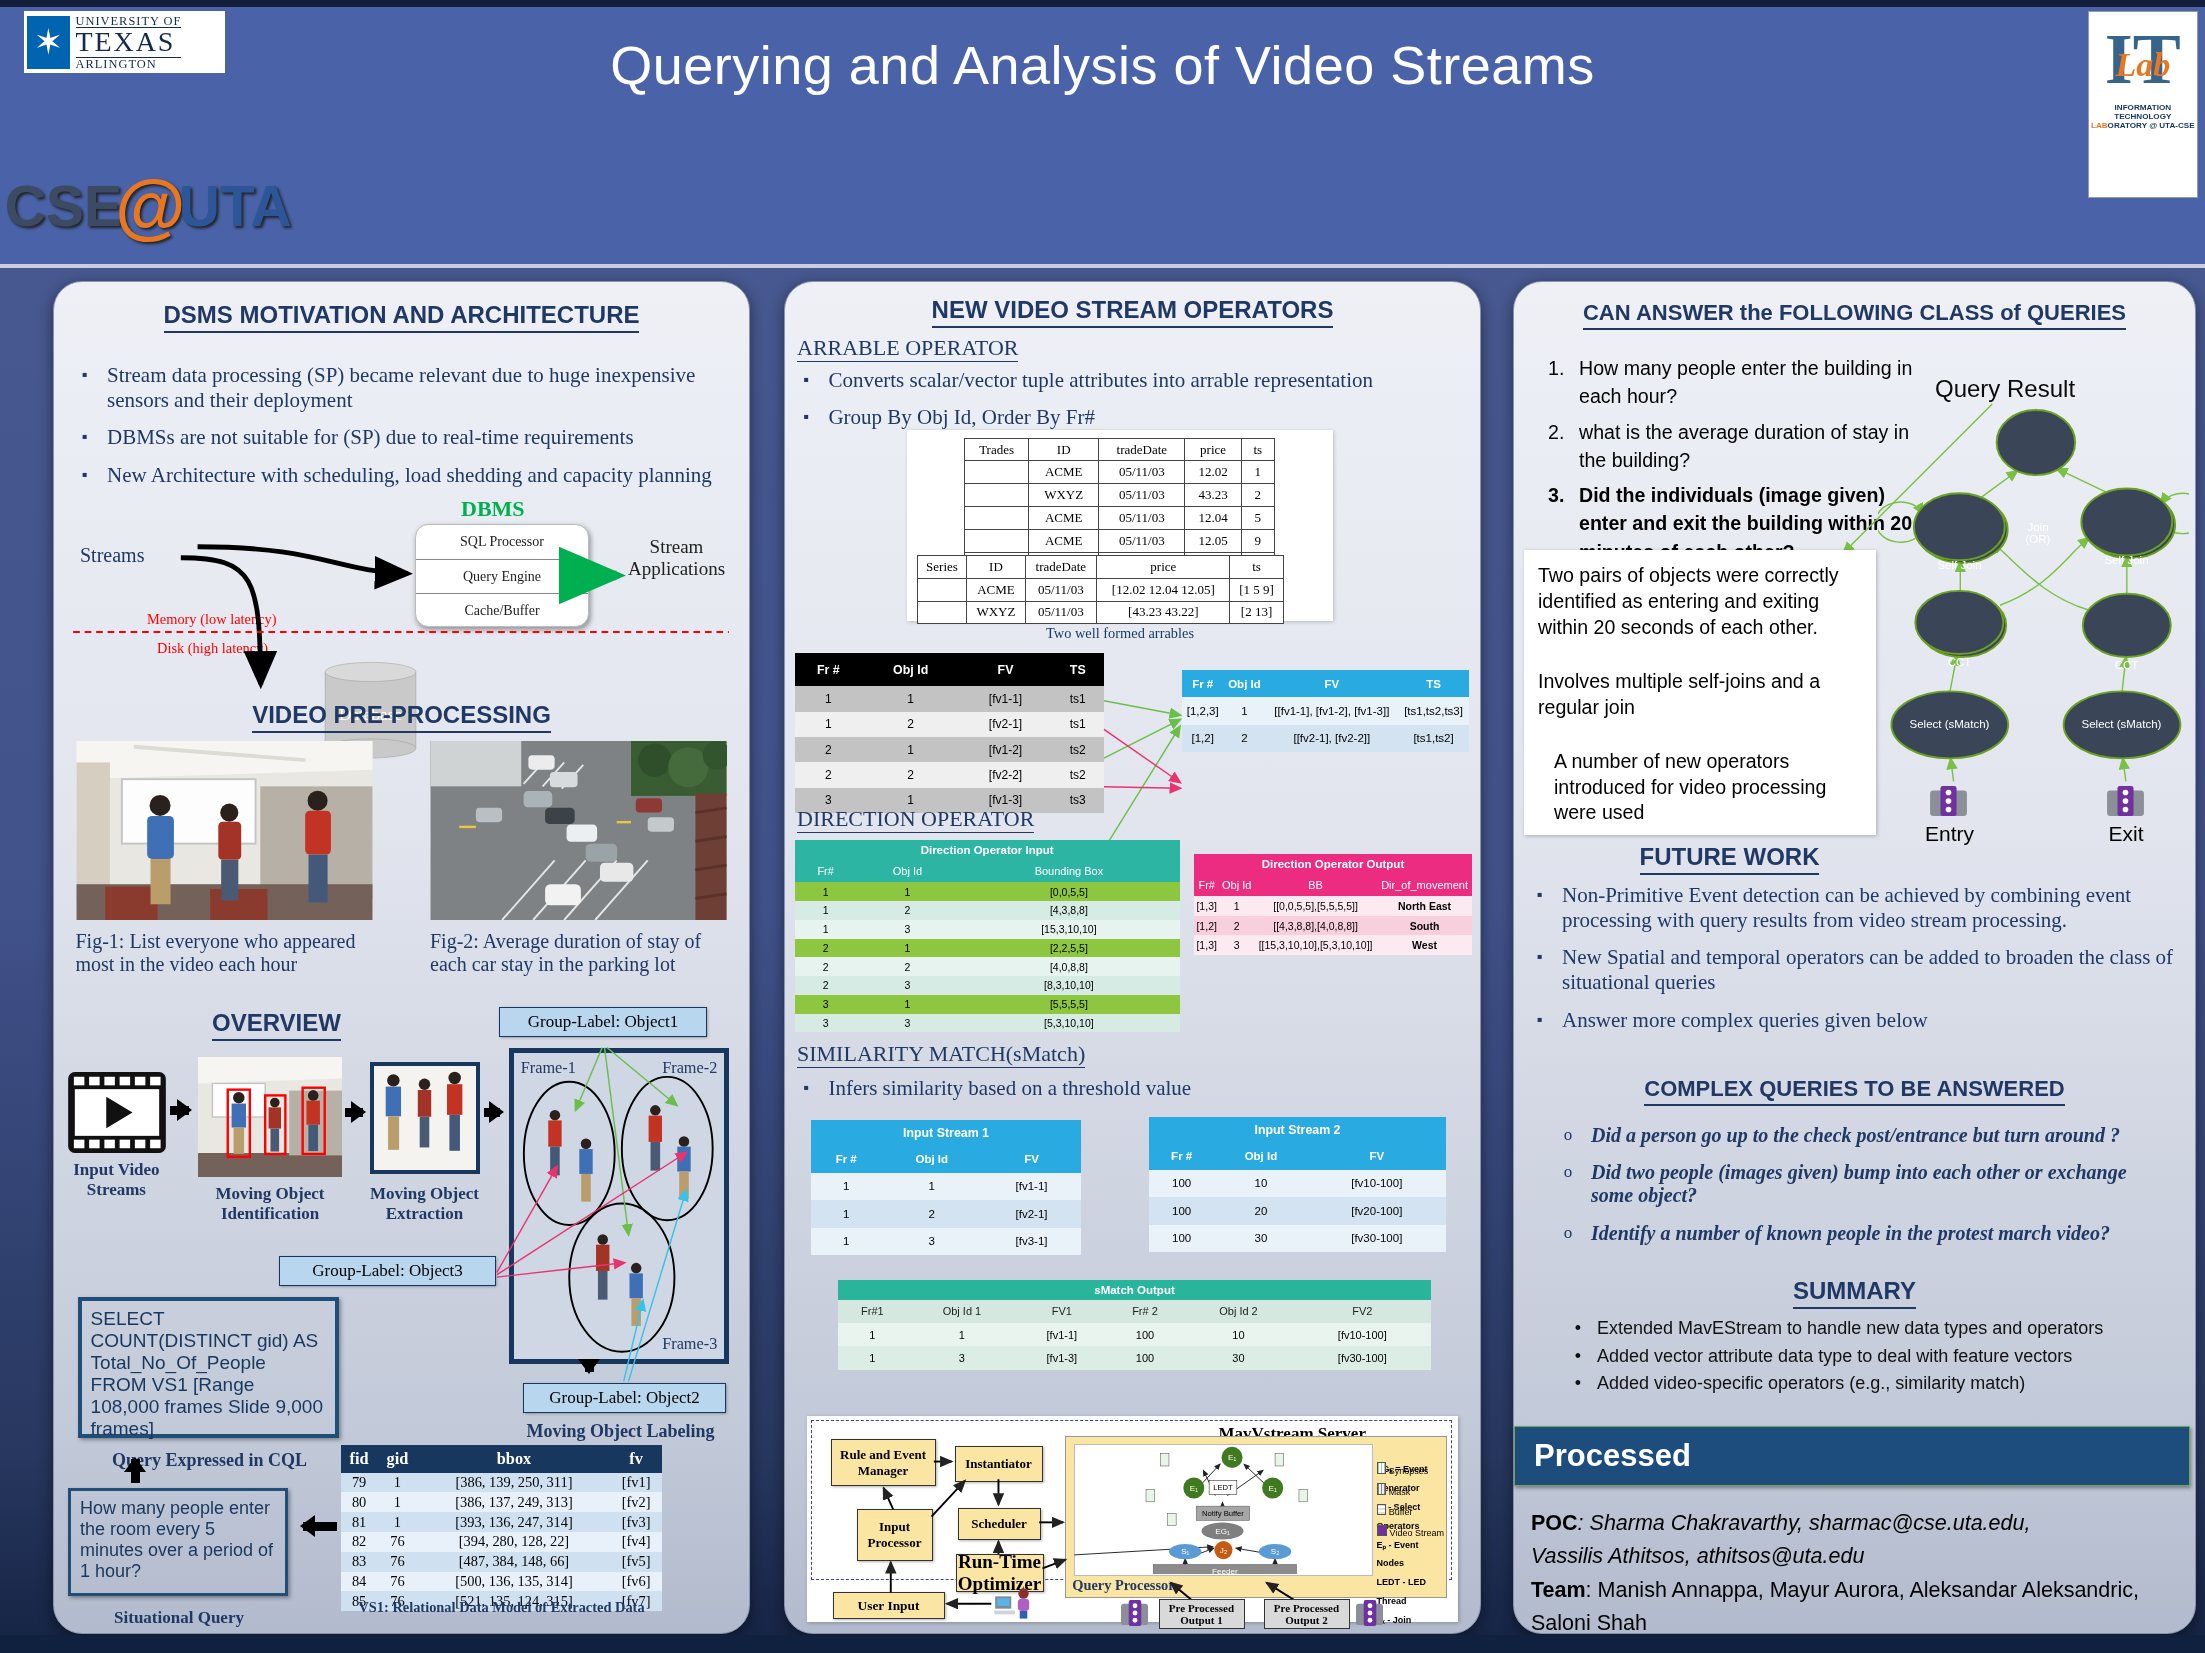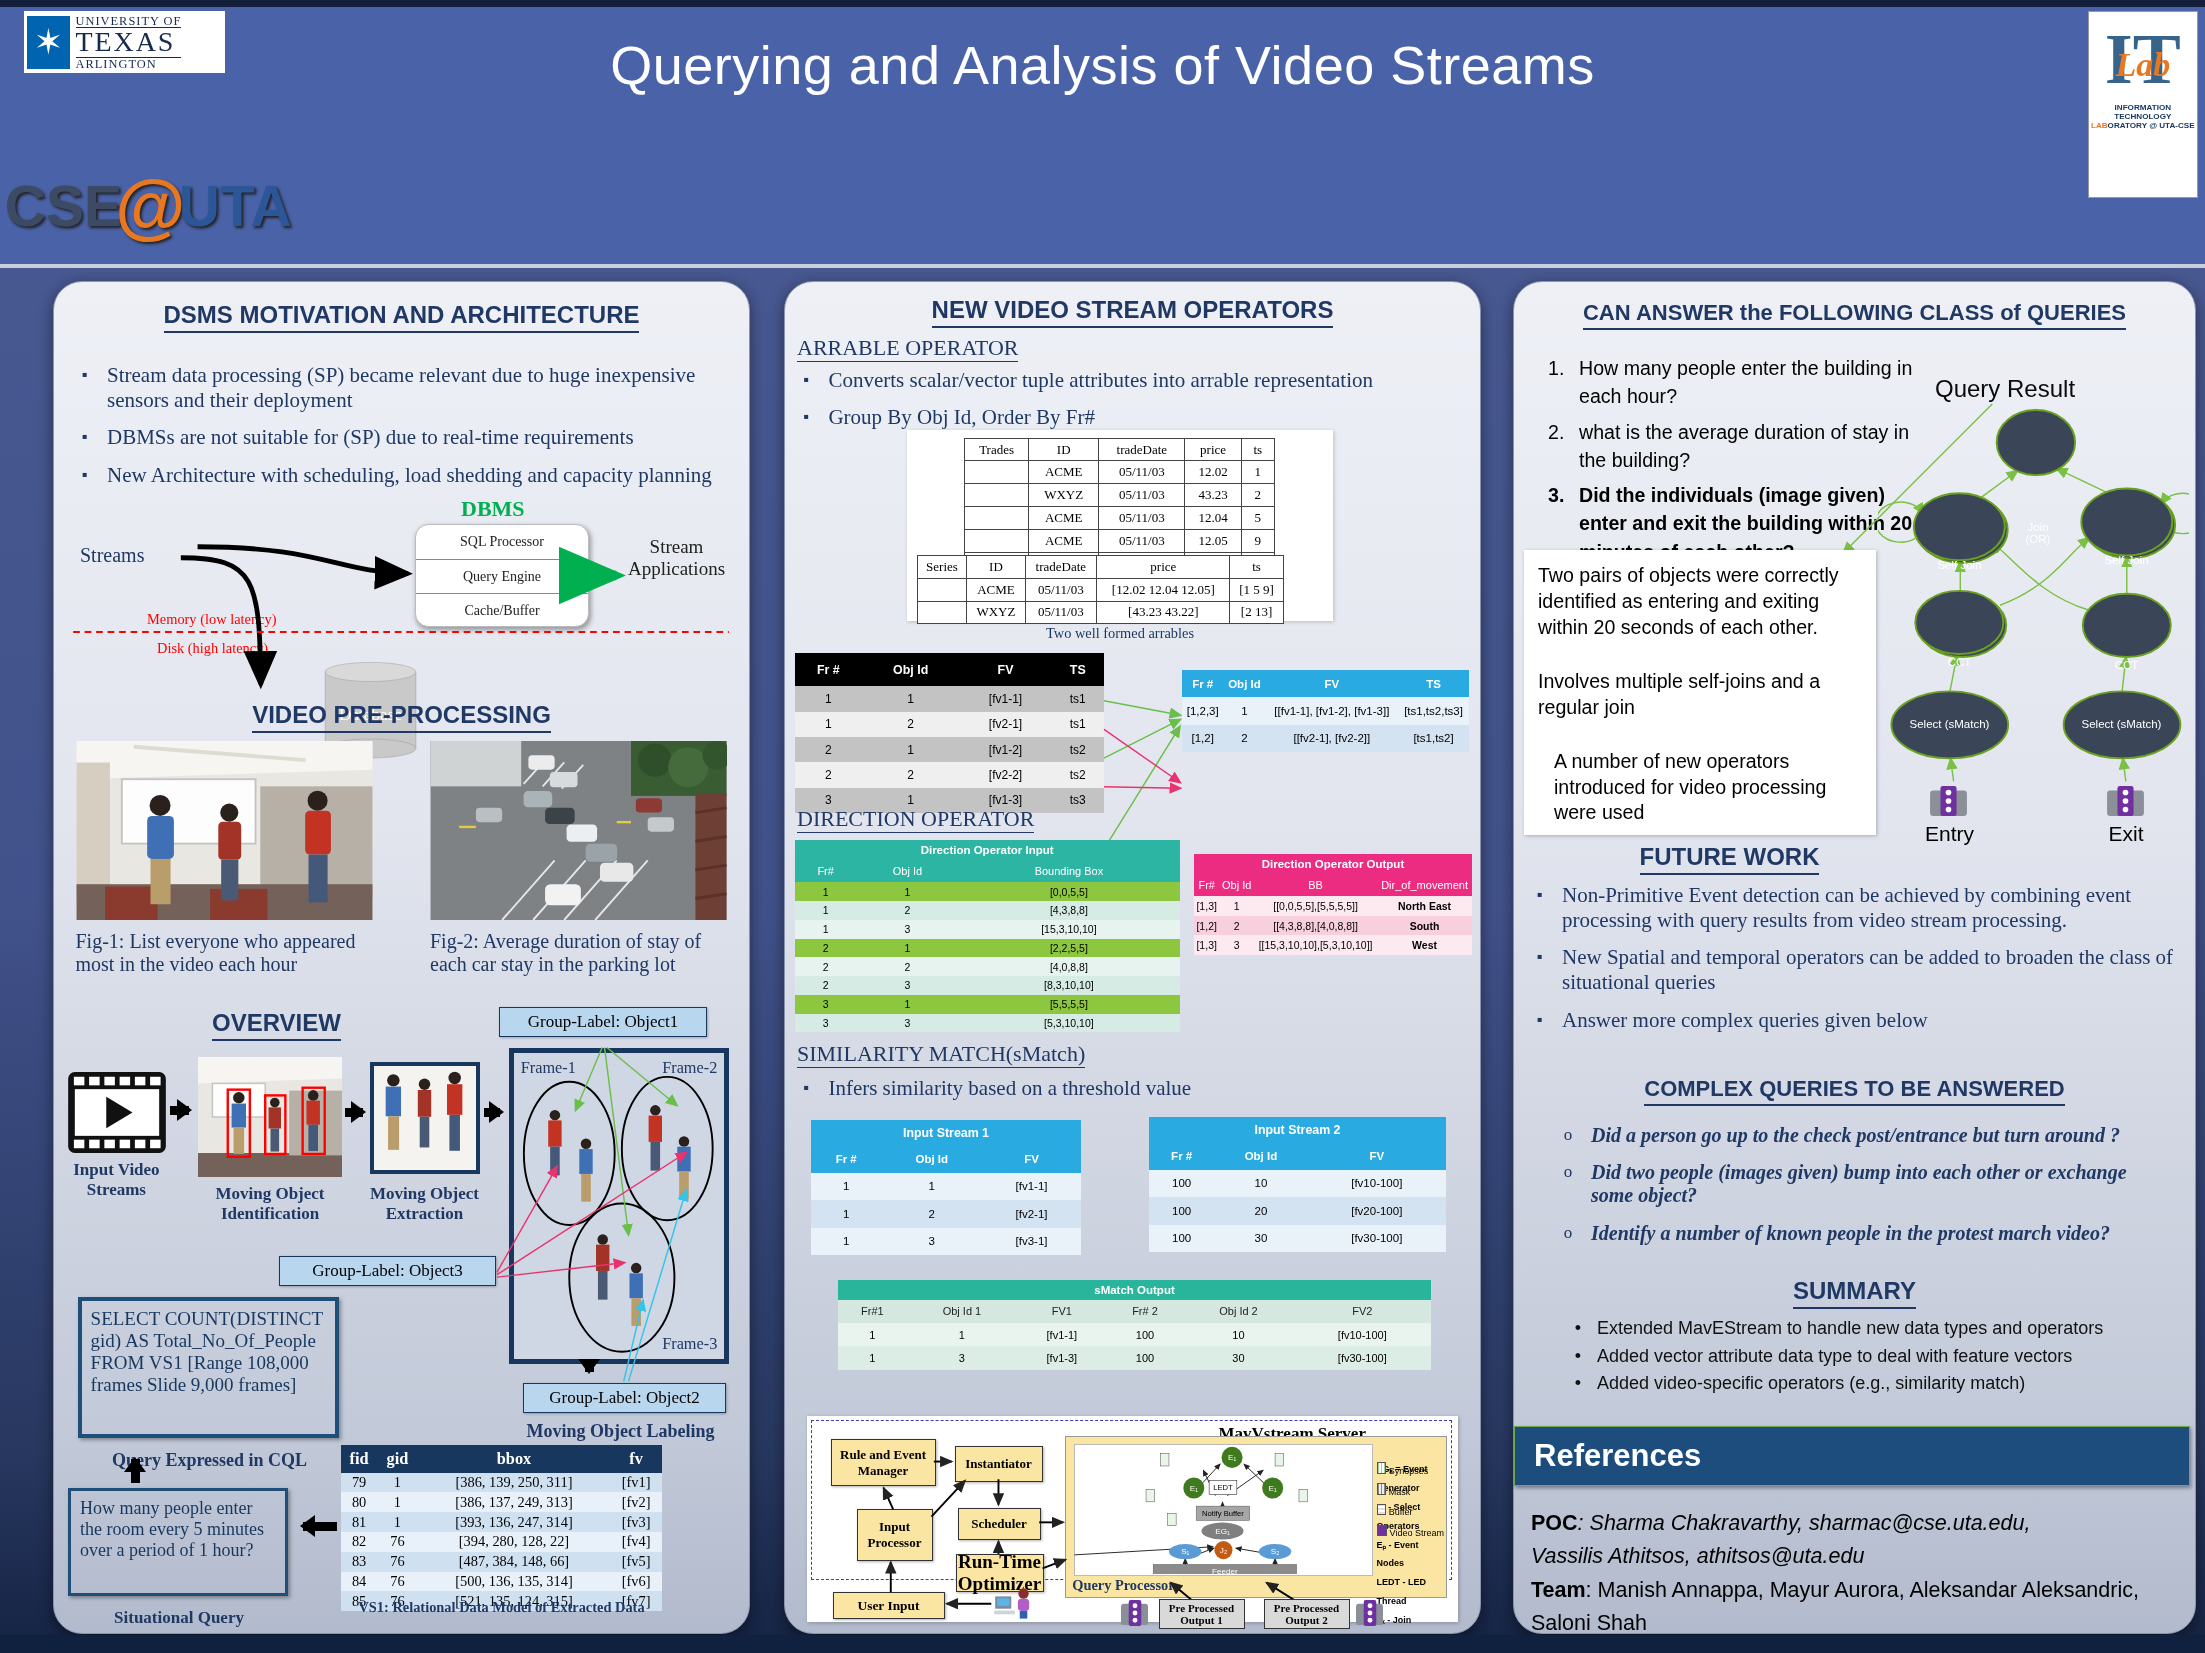--- a/index.html
+++ b/index.html
@@ -78,21 +78,21 @@
   .t-green tbody tr:nth-child(odd) td{background:#eaf4ef;}
   .t-green tbody tr:nth-child(even) td{background:#dcede5;}
   .bar-green{background:#29b59b;font-size:11.5px;padding:3.8px 0;}
   .t-navy{font-family:"Liberation Serif",serif;}
   .t-navy th{background:#17375e;color:#fff;font-size:16.3px;padding:3.8px 1.9px;}
   .t-navy td{font-size:14.4px;padding:1.4px 1.9px;}
   .t-navy tbody tr:nth-child(odd) td{background:#cfe0f1;}
   .t-navy tbody tr:nth-child(even) td{background:#e8f1f9;}
   
   .grp{background:#b8d6ee;border:1.9px solid #17375e;font-family:"Liberation Serif",serif;font-size:17px;color:#000;text-align:center;line-height:28px;box-shadow:1.4px 1.4px 2.9px rgba(0,0,0,.4);}
-  .qbox{border:4.8px solid #1f4e79;font-family:Liberation Serif, serif;font-size:19px;color:#17375e;padding:6.7px 8.6px;box-sizing:border-box;box-shadow:1.9px 1.9px 3.8px rgba(0,0,0,.35);}
+  .qbox{border:4.8px solid #1f4e79;font-family:Liberation Sans, sans-serif;font-size:19px;color:#17375e;padding:6.7px 8.6px;box-sizing:border-box;box-shadow:1.9px 1.9px 3.8px rgba(0,0,0,.35);}
   .cap{font-family:"Liberation Serif",serif;font-weight:bold;color:#1f3864;text-align:center;}
   .ybox{background:#fbe5a2;border:1.4px solid #333;font-family:"Liberation Serif",serif;font-weight:bold;color:#000;display:flex;align-items:center;justify-content:center;text-align:center;box-shadow:1px 1px 2.4px rgba(0,0,0,.3);}
   .gnode{position:absolute;color:#fff;text-align:center;font-size:11.5px;}
   
   .ar{position:absolute;background:#000;}
   .ar-r{height:8.6px;}
   .ar-r:after{content:"";position:absolute;right:-14.4px;top:-7.2px;border:11.5px solid transparent;border-left:15.3px solid #000;}
   .ar-l{height:8.6px;}
   .ar-l:before{content:"";position:absolute;left:-14.4px;top:-7.2px;border:11.5px solid transparent;border-right:15.3px solid #000;}
   .ar-d{width:8.6px;}
@@ -1009,21 +1009,21 @@
         <li>Identify a number of known people in the protest march video?</li>
       </ul>
 
     <div class="h1 abs" style="left:0;top:995px;width:100%"><span>SUMMARY</span></div>
     <ul class="blt dot abs" style="left:57px;top:1036px;width:603px">
         <li>Extended MavEStream to handle new data types and operators</li>
         <li>Added vector attribute data type to deal with feature vectors</li>
         <li>Added video-specific operators (e.g., similarity match)</li>
       </ul>
 
-    <div class="refbar abs" style="left:0;top:1144px;width:676px;height:60px">References</div>
+    <div class="refbar abs" style="left:0;top:1144px;width:676px;height:60px">Processed</div>
 
     <div class="contact abs" style="left:17px;top:1225px;width:651px">
       <div><b>POC</b><i>: Sharma Chakravarthy, sharmac@cse.uta.edu,</i></div>
       <div><i>Vassilis Athitsos, athitsos@uta.edu</i></div>
       <div><b>Team</b><span>: Manish Annappa, Mayur Aurora,  Aleksandar Aleksandric, Saloni Shah</span></div>
       <div><b>Recent Publications: ICCS 2015, SVC 2016,</b><span> DEBS (submitted)</span></div>
     </div>
   </section>
 
   <div class="botstrip"></div>

